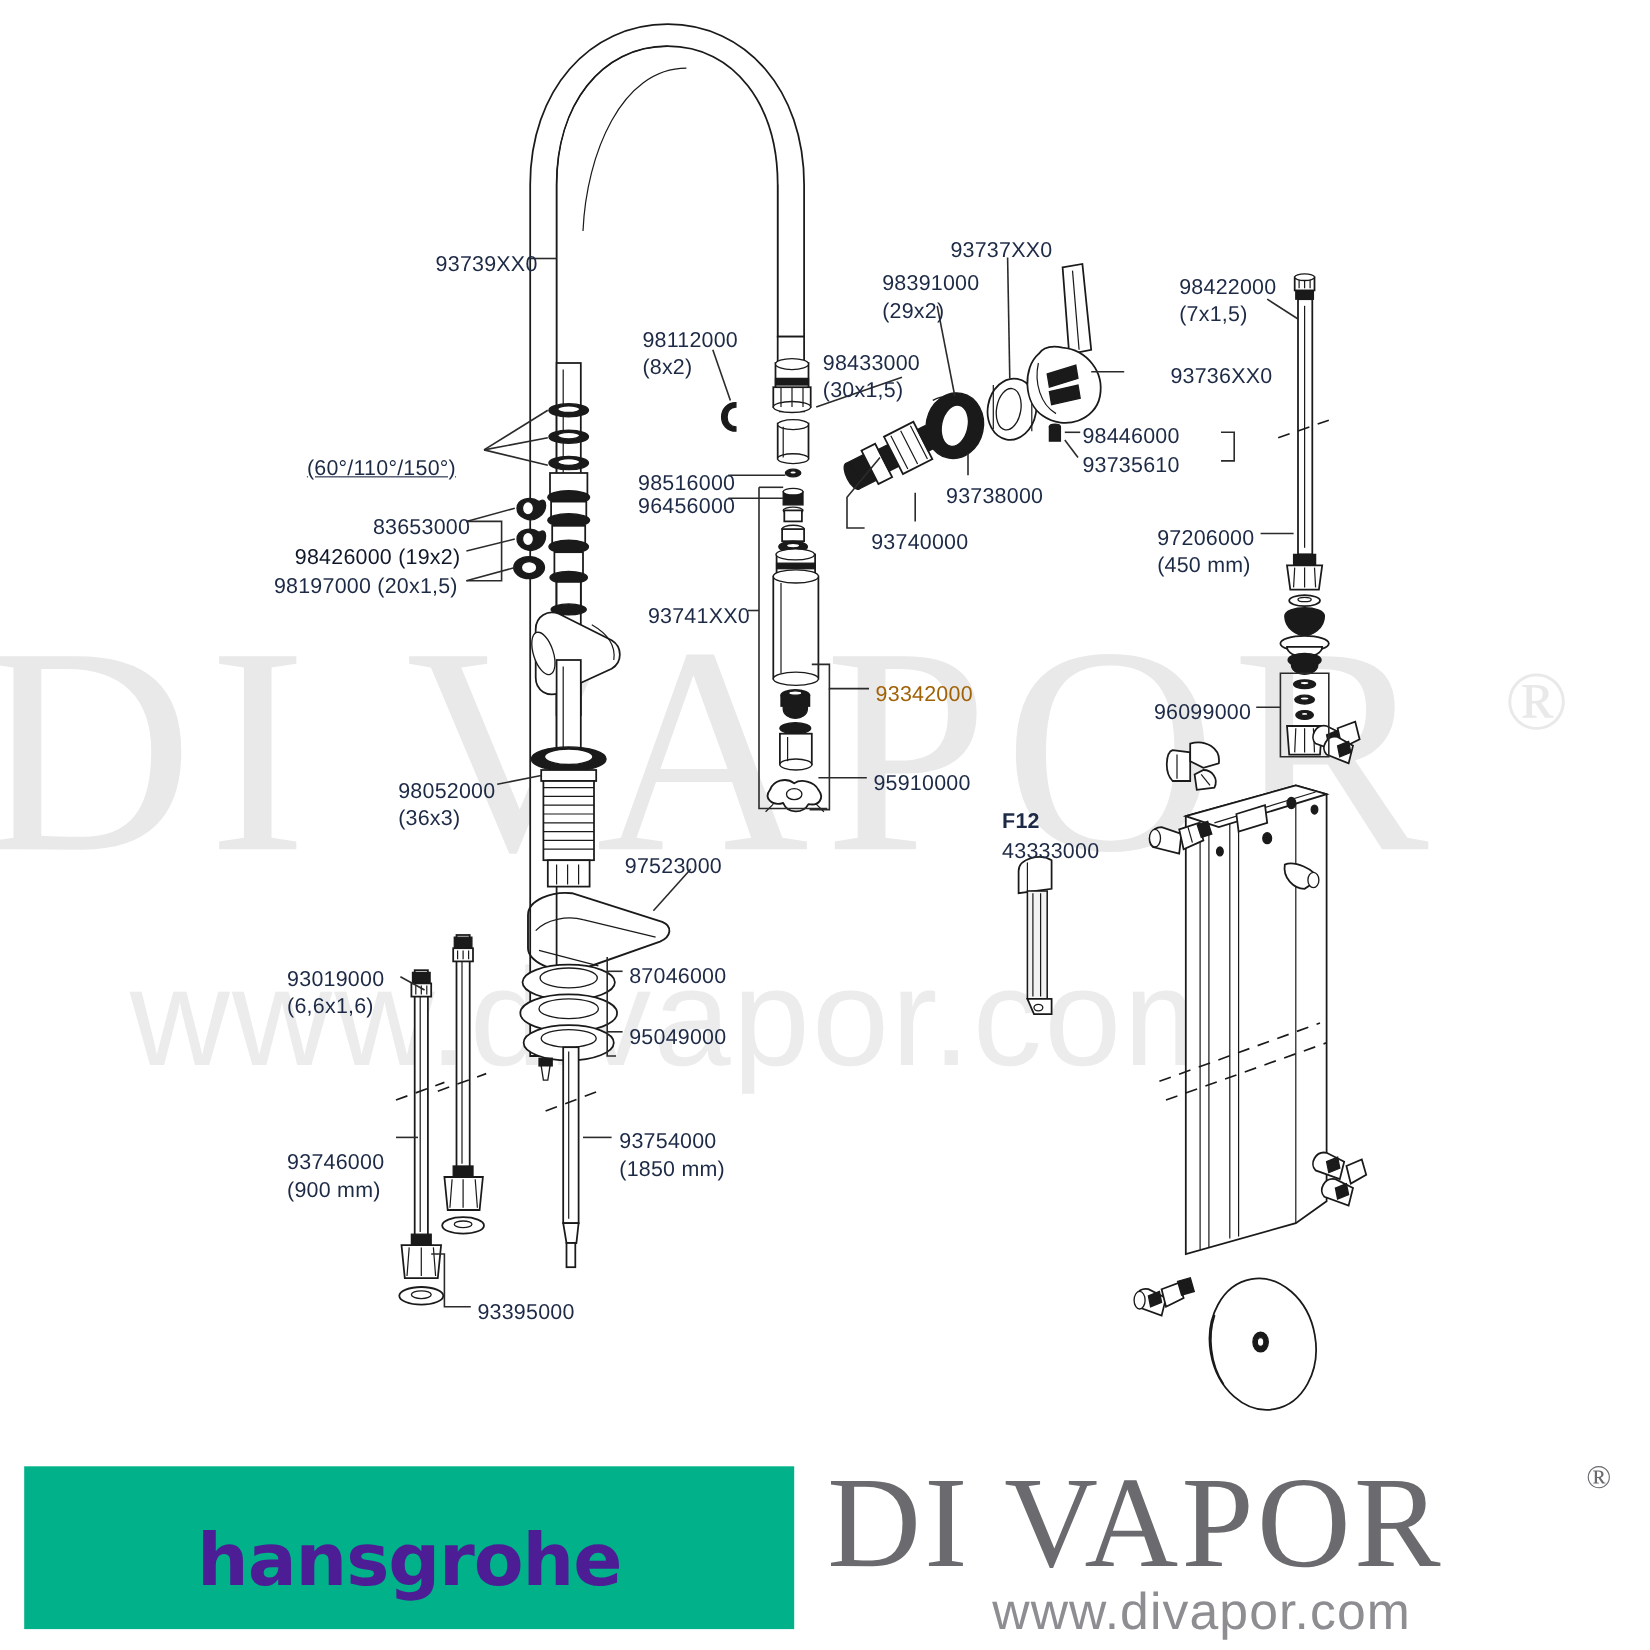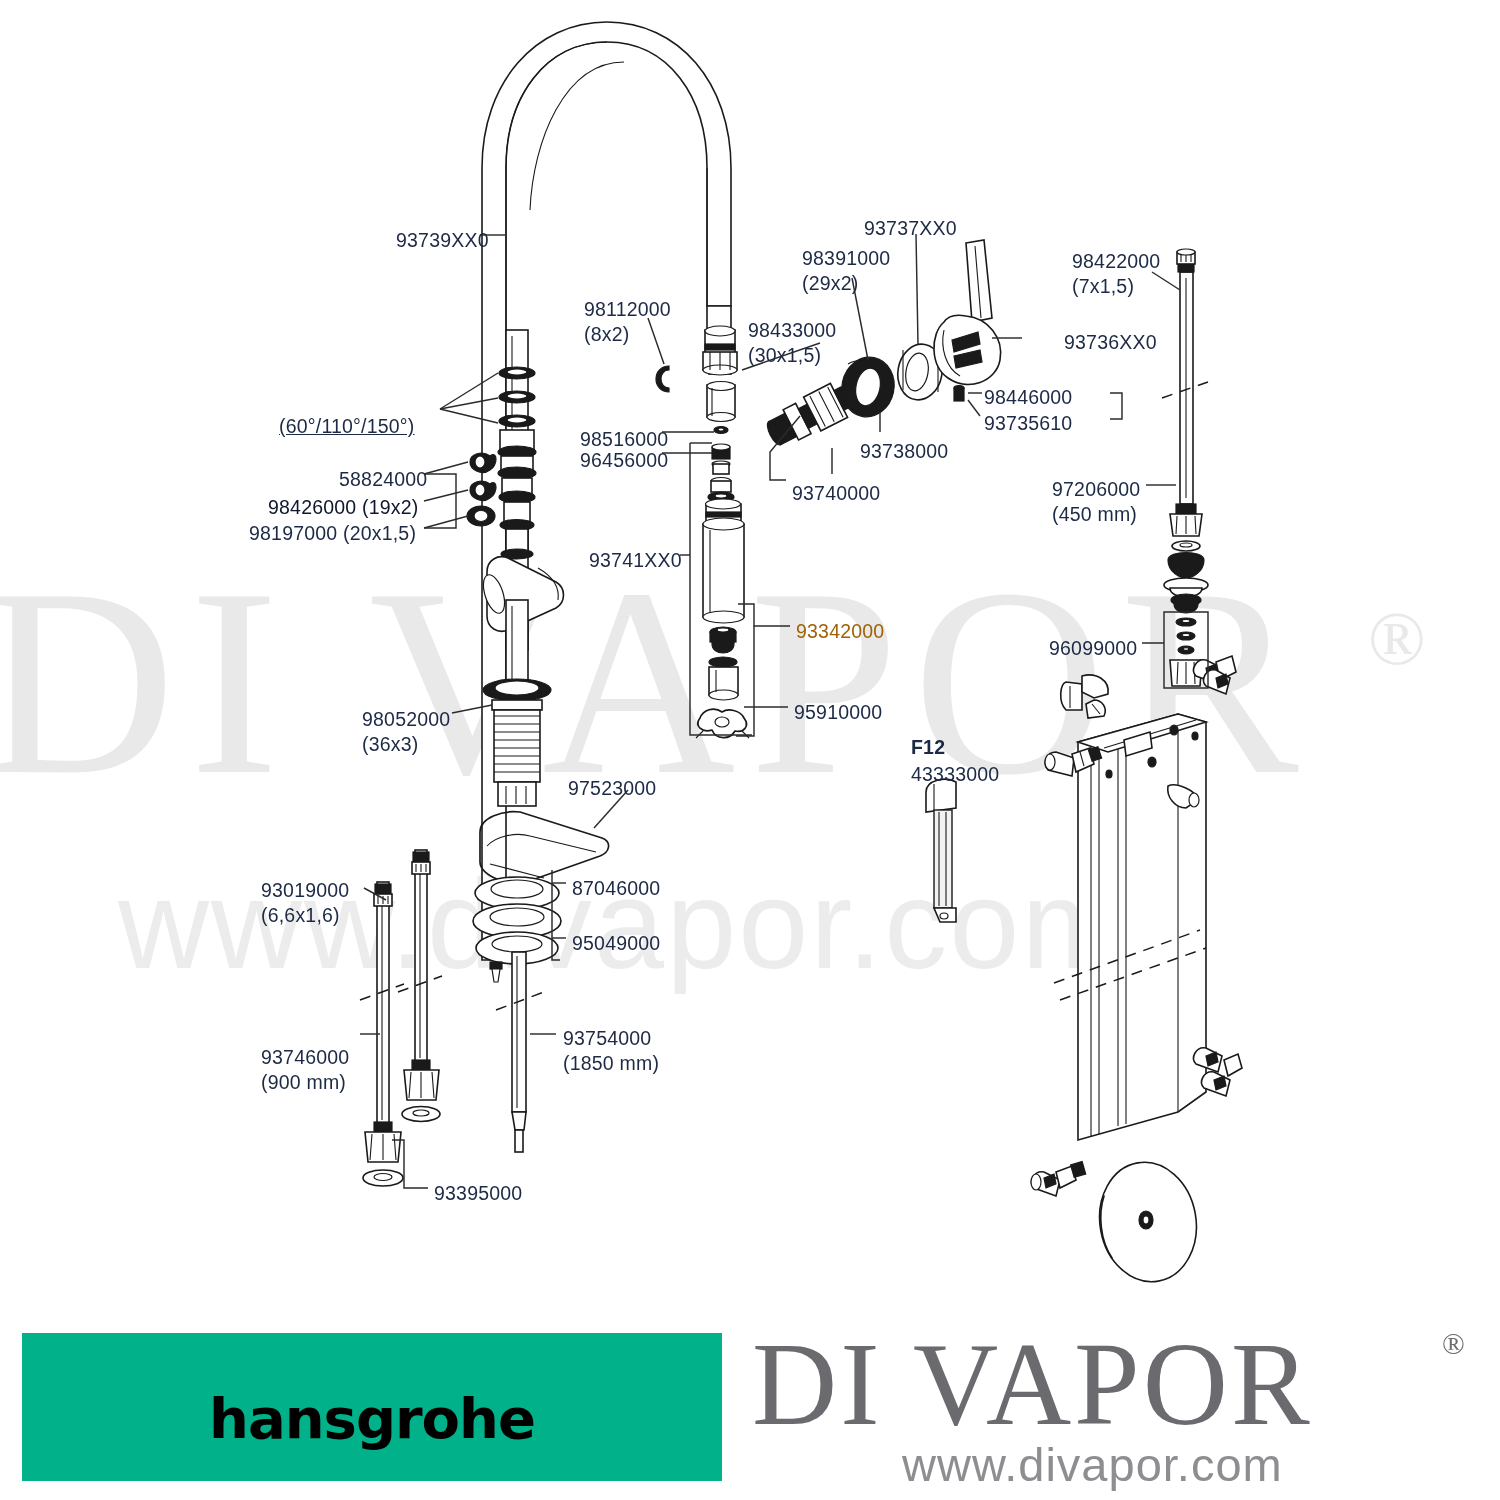--- a/index.html
+++ b/index.html
@@ -58,23 +58,23 @@
   }
   .lbl.b{font-weight:bold;}
 
   
   #footer{position:absolute;left:0;top:1315px;width:1500px;height:185px;z-index:4;background:#fff;}
   #hg-box{
     position:absolute;left:22px;top:18px;width:700px;height:148px;
     display:flex;align-items:center;justify-content:center;
   }
   #hg-word{
-    color:#000000;
+    color:#4c1d95;
     font-family:"DejaVu Sans", sans-serif;
-    font-size:56px;
+    font-size:66px;
     font-weight:bold;
     letter-spacing:-1px;
     line-height:1;
     margin-top:24px;
   }
   #dv{
     position:absolute;left:752px;top:6px;width:740px;height:175px;
   }
   #dv-word{
     position:absolute;left:0;top:0;
@@ -557,21 +557,21 @@
       <div class="lbl" style="left: 748px; top: 318px; color: rgb(29, 42, 69);"><div>98433000</div><div>(30x1,5)</div></div>
       <div class="lbl" style="left: 802px; top: 246px; color: rgb(29, 42, 69);"><div>98391000</div><div>(29x2)</div></div>
       <div class="lbl" style="left: 864px; top: 216px; color: rgb(29, 42, 69);"><div>93737XX0</div></div>
       <div class="lbl" style="left: 1072px; top: 249px; color: rgb(29, 42, 69);"><div>98422000</div><div>(7x1,5)</div></div>
       <div class="lbl" style="left: 1064px; top: 330px; color: rgb(29, 42, 69);"><div>93736XX0</div></div>
       <div class="lbl" style="left: 984px; top: 385px; color: rgb(29, 42, 69);"><div>98446000</div></div>
       <div class="lbl" style="left: 984px; top: 411px; color: rgb(29, 42, 69);"><div>93735610</div></div>
       <div class="lbl" style="left: 860px; top: 439px; color: rgb(29, 42, 69);"><div>93738000</div></div>
       <div class="lbl" style="left: 792px; top: 481px; color: rgb(29, 42, 69);"><div>93740000</div></div>
       <div class="lbl" style="left: 279px; top: 414px; color: rgb(29, 42, 69); text-decoration: underline;"><div>(60°/110°/150°)</div></div>
-      <div class="lbl" style="left: 339px; top: 467px; color: rgb(29, 42, 69);"><div>58824000</div></div>
+      <div class="lbl" style="left: 339px; top: 467px; color: rgb(29, 42, 69);"><div>83653000</div></div>
       <div class="lbl" style="left: 268px; top: 495px; color: #0f172a;"><div>98426000 (19x2)</div></div>
       <div class="lbl" style="left: 249px; top: 521px; color: rgb(29, 42, 69);"><div>98197000 (20x1,5)</div></div>
       <div class="lbl" style="left: 580px; top: 427px; color: rgb(29, 42, 69);"><div>98516000</div></div>
       <div class="lbl" style="left: 580px; top: 448px; color: rgb(29, 42, 69);"><div>96456000</div></div>
       <div class="lbl" style="left: 589px; top: 548px; color: rgb(29, 42, 69);"><div>93741XX0</div></div>
       <div class="lbl" style="left: 796px; top: 619px; color: #a16207;"><div>93342000</div></div>
       <div class="lbl" style="left: 794px; top: 700px; color: rgb(29, 42, 69);"><div>95910000</div></div>
       <div class="lbl" style="left: 1052px; top: 477px; color: rgb(29, 42, 69);"><div>97206000</div><div>(450 mm)</div></div>
       <div class="lbl" style="left: 1049px; top: 636px; color: rgb(29, 42, 69);"><div>96099000</div></div>
       <div class="lbl" style="left: 362px; top: 707px; color: rgb(29, 42, 69);"><div>98052000</div><div>(36x3)</div></div>

